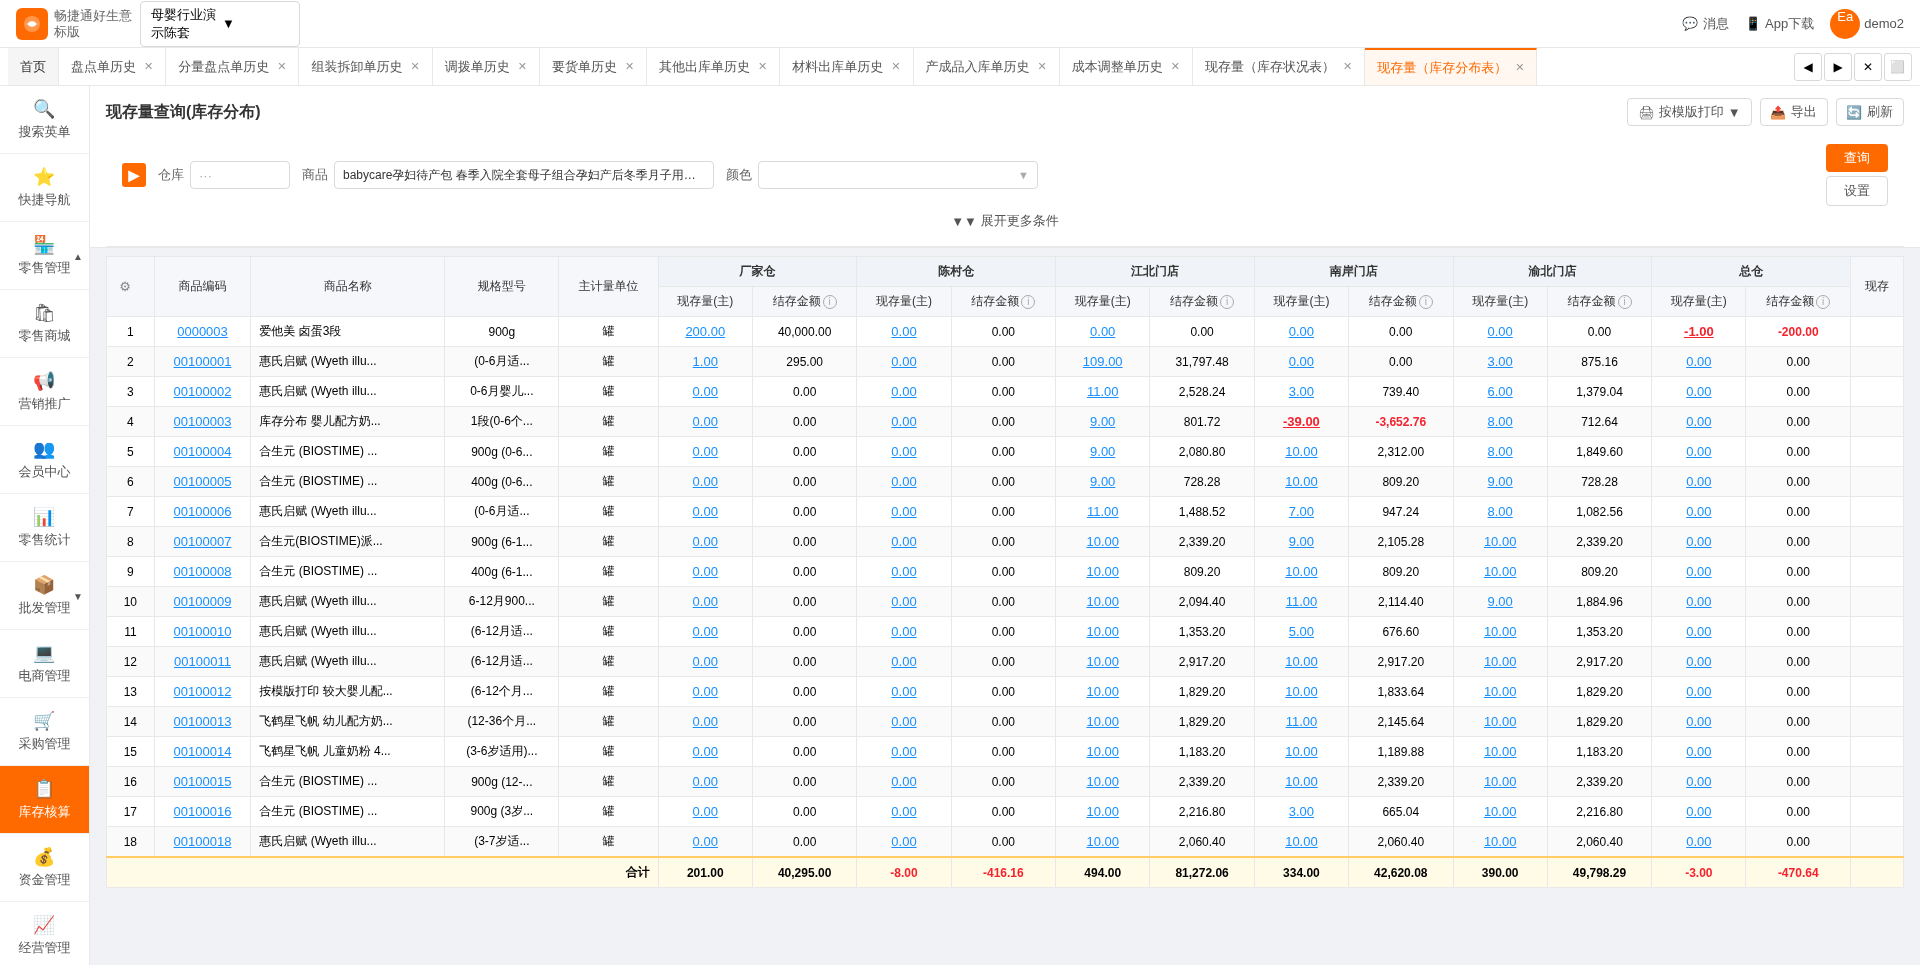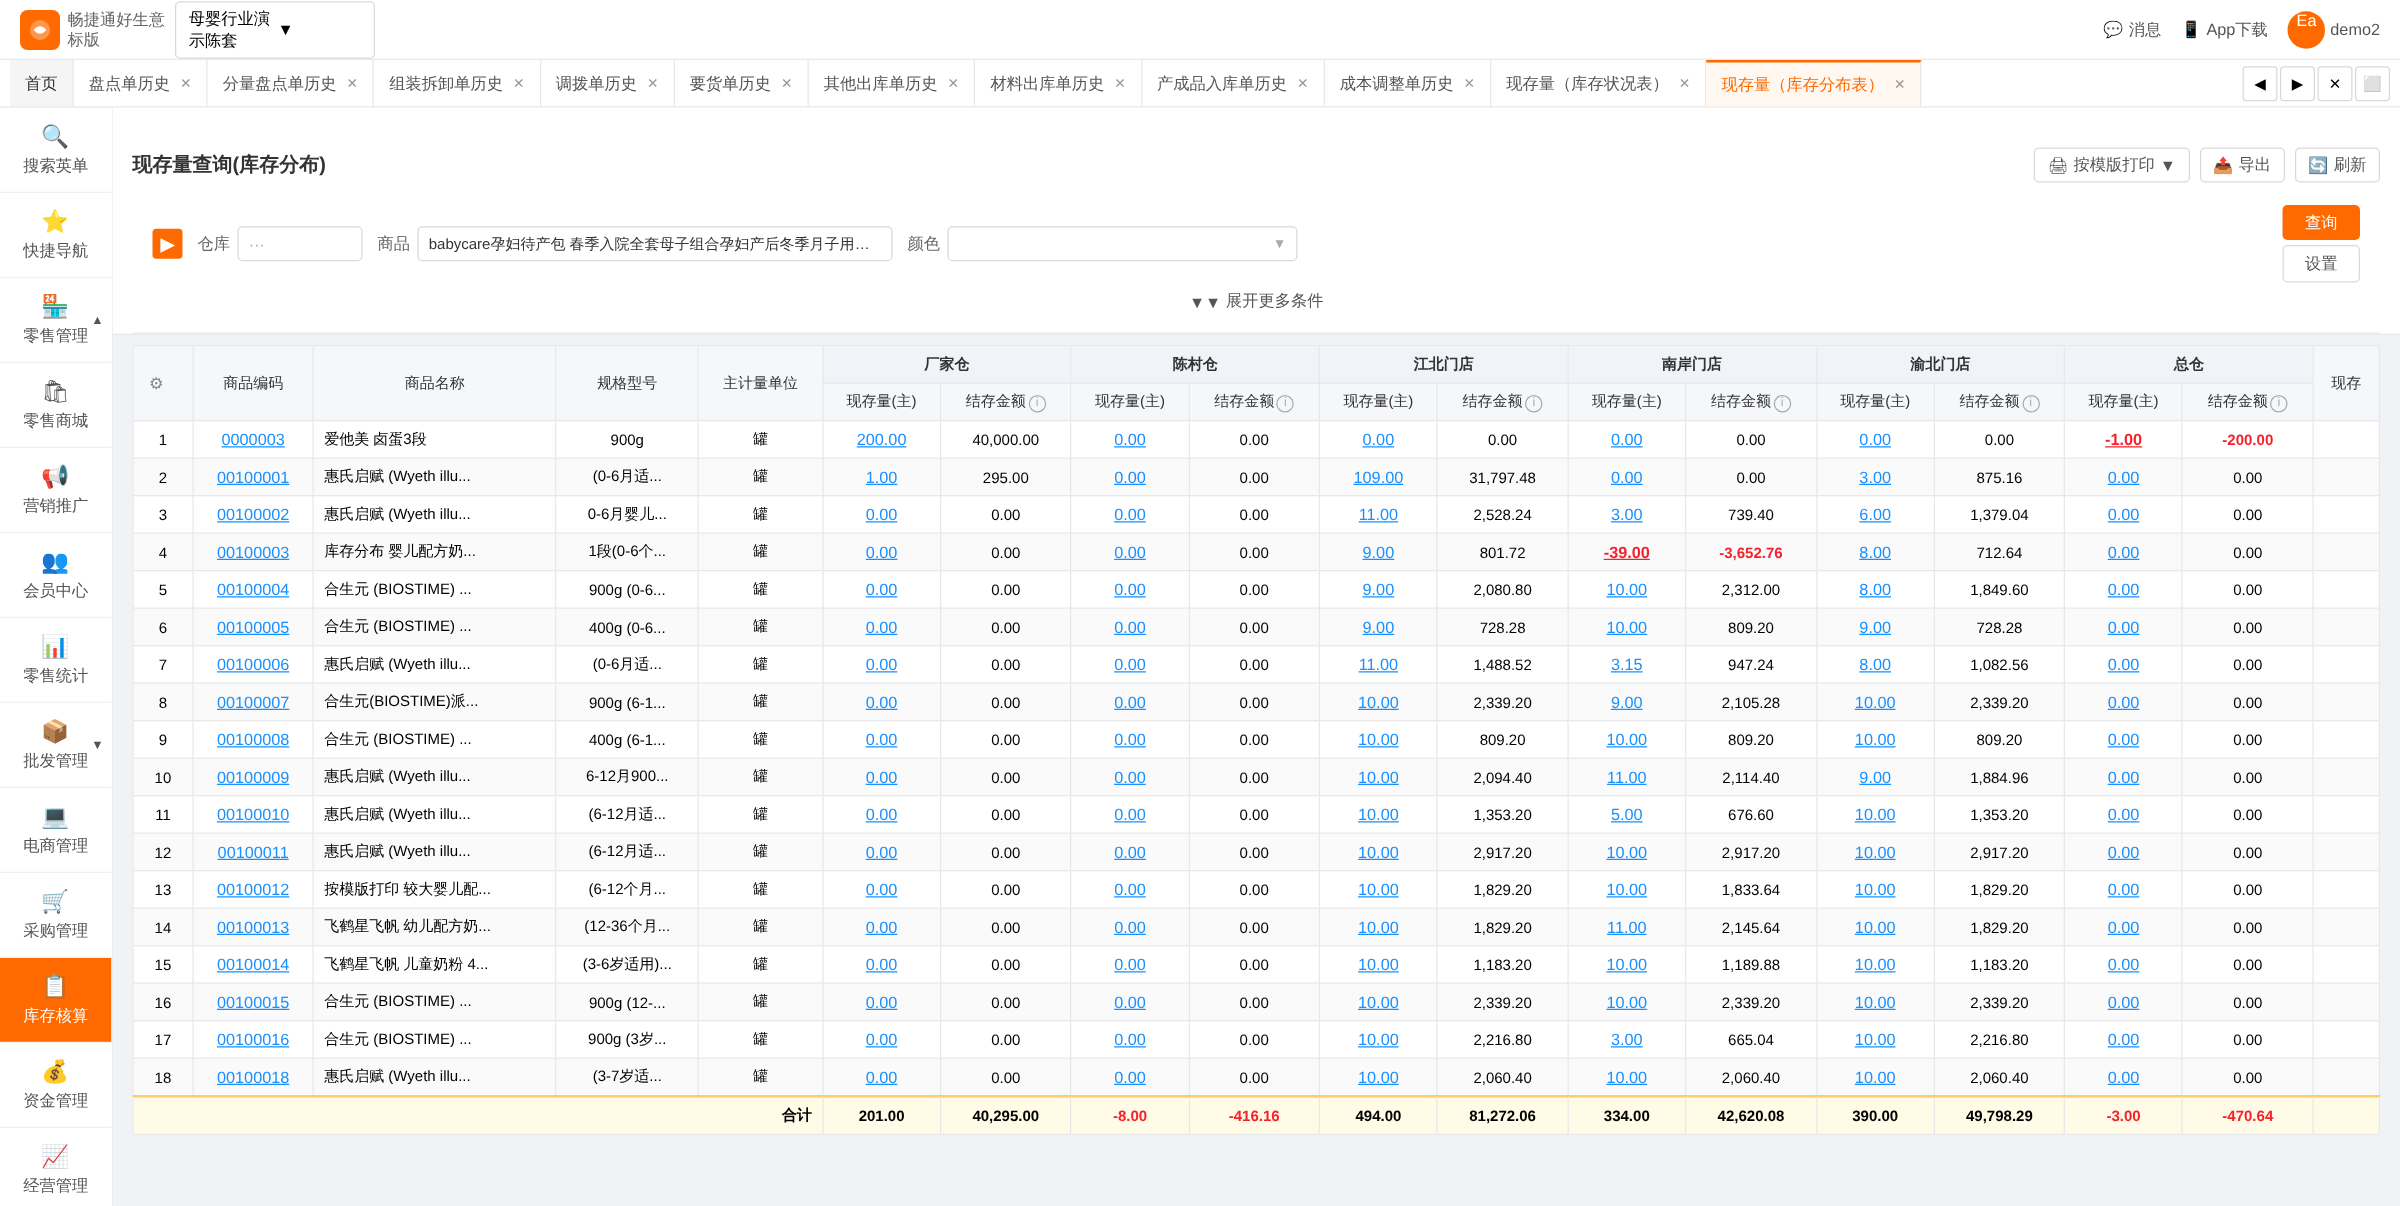--- a/index.html
+++ b/index.html
@@ -32,21 +32,21 @@
     .sidebar { width: 90px; background: #fff; border-right: 1px solid #e8e8e8; display: flex; flex-direction: column; overflow-y: auto; flex-shrink: 0; }
     .sidebar-item { padding: 12px 4px; text-align: center; cursor: pointer; color: #555; font-size: 12px; border-bottom: 1px solid #f0f0f0; }
     .sidebar-item.active { background: #ff6a00; color: #fff; }
     .sidebar-item .icon { font-size: 18px; display: block; margin-bottom: 3px; }
 
     
     .main-content { flex: 1; overflow: hidden; display: flex; flex-direction: column; }
 
     
     .page-header { background: #fff; padding: 12px 16px 0; border-bottom: 1px solid #e8e8e8; }
-    .page-title-row { display: flex; align-items: center; justify-content: space-between; margin-bottom: 8px; margin-top: 20px; }
+    .page-title-row { display: flex; align-items: center; justify-content: space-between; margin-bottom: 8px; }
     .page-title { font-size: 16px; font-weight: 600; color: #333; }
     .header-actions { display: flex; gap: 8px; }
     .header-btn { display: flex; align-items: center; gap: 4px; padding: 4px 10px; border: 1px solid #d9d9d9; border-radius: 4px; cursor: pointer; font-size: 13px; background: #fff; color: #555; }
 
     
     .filter-area { background: #fff; padding: 10px 16px; border-bottom: 1px solid #e8e8e8; }
     .filter-row { display: flex; align-items: center; gap: 12px; }
     .filter-item { display: flex; align-items: center; gap: 6px; }
     .filter-label { color: #666; white-space: nowrap; font-size: 13px; }
     .filter-dots { color: #aaa; cursor: pointer; }
@@ -451,21 +451,21 @@
       <td><span class="num-link">00100006</span></td>
       <td style="text-align:left">惠氏启赋 (Wyeth illu...</td>
       <td>(0-6月适...</td>
       <td>罐</td>
       <td><span class="num-link">0.00</span></td>
       <td>0.00</td>
       <td><span class="num-link">0.00</span></td>
       <td>0.00</td>
       <td><span class="num-link">11.00</span></td>
       <td>1,488.52</td>
-      <td><span class="num-link">3.15</span></td>
+      <td><span class="num-link">7.00</span></td>
       <td class="">947.24</td>
       <td><span class="num-link">8.00</span></td>
       <td>1,082.56</td>
       <td><span class="num-link">0.00</span></td>
       <td class="">0.00</td>
       <td></td>
     </tr>
             <tr>
       <td>8</td>
       <td><span class="num-link">00100007</span></td>

